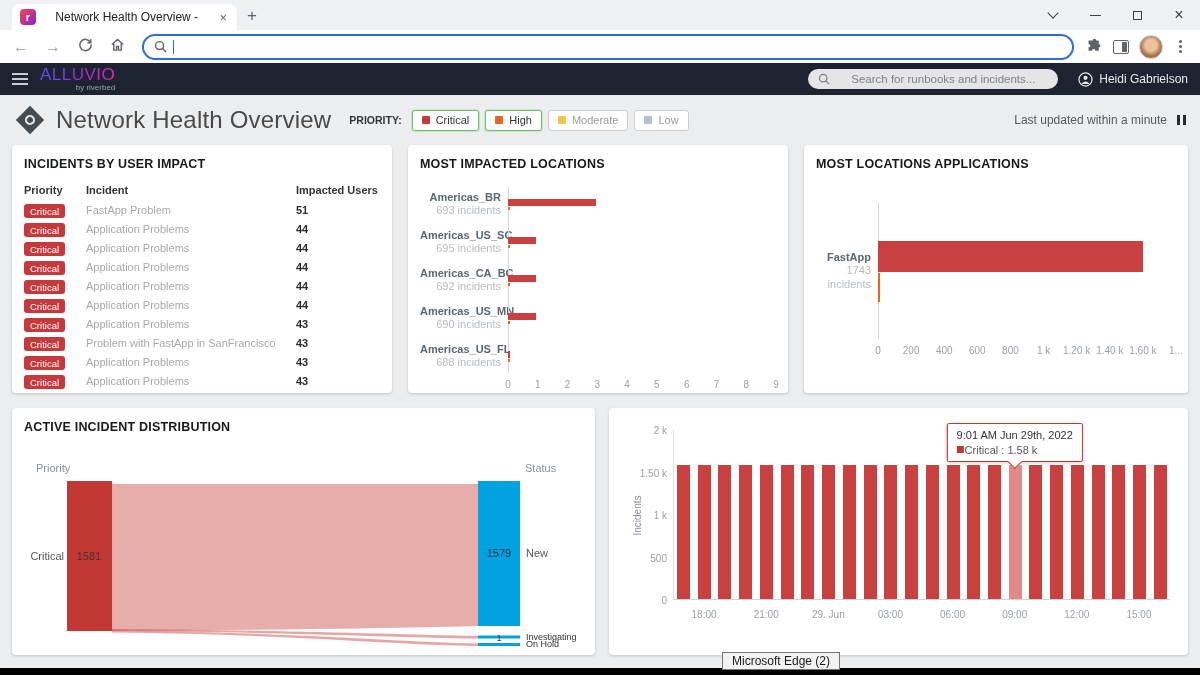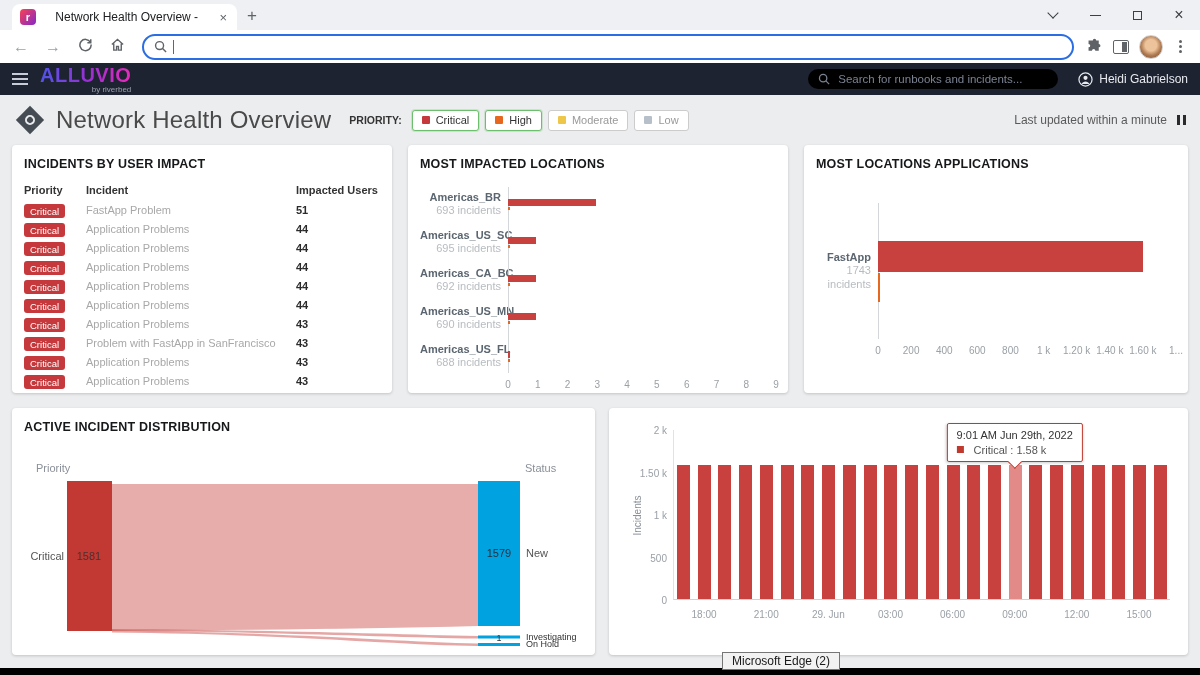--- a/index.html
+++ b/index.html
@@ -36,26 +36,26 @@
   .kebab { display:flex; flex-direction:column; gap:2px; padding:2px 6px; }
   .kebab i { width:3px; height:3px; border-radius:50%; background:#5f6368; }
   .sidebar-ico { width:16px; height:14px; border:1.5px solid #5f6368; border-radius:2px; position:relative; }
   .sidebar-ico:before { content:""; position:absolute; right:1px; top:1px; bottom:1px; width:5px; background:#5f6368; }
 
   
   .appheader { height:32px; background:#1d2330; display:flex; align-items:center; padding:0 12px; gap:12px; }
   .hamburger { display:flex; flex-direction:column; gap:3px; }
   .hamburger i { width:16px; height:2px; background:#c7ccd6; }
   .brand { display:flex; flex-direction:column; line-height:1; }
-  .brand-name { font-size:20px; font-weight:bold; letter-spacing:.5px;
+  .brand-name { font-size:17px; font-weight:normal; letter-spacing:.5px;
                 background:linear-gradient(90deg,#4f55e8 0%,#9c2fd0 55%,#e82bbb 100%);
                 -webkit-background-clip:text; background-clip:text; color:transparent; }
   .brand-sub { font-size:8px; color:#9ba1ad; text-align:right; margin-top:1px; }
-  .hdr-search { margin-left:auto; width:250px; height:20px; background:#000000; border-radius:10px;
-                display:flex; align-items:center; padding:0 10px; gap:8px; }
+  .hdr-search { margin-left:auto; width:250px; height:20px; background:#e5e5e5; border-radius:10px;
+                display:flex; align-items:center; padding:0 10px; gap:21px; }
   .hdr-search span { font-size:11.5px; color:#7a8292; }
   .hdr-user { display:flex; align-items:center; gap:6px; color:#e8eaef; font-size:12px; padding-left:8px; }
 
   
   .pageheader { height:50px; display:flex; align-items:center; padding:0 14px; gap:10px; }
   .diamond { width:20px; height:20px; background:#454c54; transform:rotate(45deg); margin:0 6px; position:relative; }
   .diamond:before { content:""; position:absolute; inset:5px; border:2.5px solid #e9eaec; border-radius:50%; }
   .page-title { font-size:24px; color:#4a4a4a; font-weight:400; letter-spacing:.2px; }
   .prio-label { font-size:10.5px; font-weight:bold; color:#333; margin-left:8px; }
   .chip { display:flex; align-items:center; gap:6px; background:#fff; border:1px solid #ccc; border-radius:3px;
@@ -114,21 +114,21 @@
   .ytick { position:absolute; right:calc(100% - 46px); transform:translateY(50%); font-size:10px; color:#9aa0a6; }
   .plot { position:absolute; left:52px; right:6px; top:6px; bottom:22px; border-left:1px solid #e0e2e5; border-bottom:1px solid #cfd2d6; }
   .bars { position:absolute; inset:0; display:flex; align-items:flex-end; justify-content:space-between; padding:0 3px; }
   .tbar { width:13px; background:#c9413e; }
   .tbar.hl { background:#e18a87; }
   .xticks { position:absolute; left:52px; right:6px; bottom:0; height:18px; font-size:10px; color:#9aa0a6; }
   .xticks span { position:absolute; transform:translateX(-50%); top:5px; }
   .tooltip { position:absolute; background:#fff; border:1px solid #c0392e; border-radius:2px; padding:5px 9px; z-index:5;
              box-shadow:0 1px 3px rgba(0,0,0,.2); white-space:nowrap; }
   .tt-time { font-size:11px; color:#333; }
-  .tt-line { font-size:11px; color:#555; display:flex; align-items:center; gap:10px; margin-top:3px; }
+  .tt-line { font-size:11px; color:#555; display:flex; align-items:center; gap:1px; margin-top:3px; }
   .tt-sq { width:7px; height:7px; background:#c0392e; }
   .tt-ptr { position:absolute; left:50%; bottom:-6px; transform:translateX(-50%); width:10px; height:10px;
             background:#fff; border-right:1px solid #c0392e; border-bottom:1px solid #c0392e; transform:translateX(-50%) rotate(45deg); }
 
   
   .bottombar { position:absolute; left:0; right:0; bottom:0; height:7px; background:#000; }
   .edge-tip { position:absolute; left:722px; top:652px; background:#f2f2f2; border:1px solid #767676;
               font-size:12px; color:#1a1a1a; padding:1px 9px; z-index:10; }
 
   svg text { font-family:"Liberation Sans", sans-serif; }

